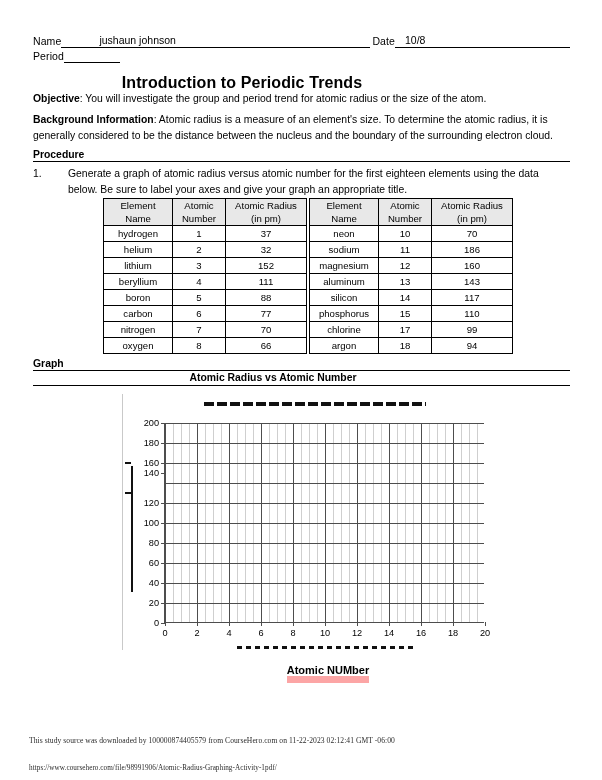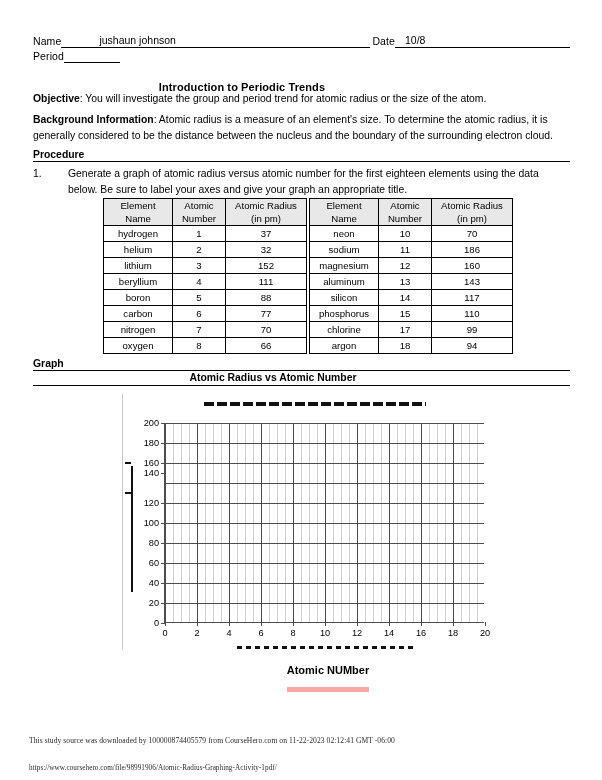--- a/index.html
+++ b/index.html
@@ -56,24 +56,24 @@
     white-space: nowrap;
   }
   .fill.date-fill .hw { left: 10px; }
   .fill.fixed-w { flex: none; width: 56px; }
   .date-label { padding-left: 2px; padding-right: 0px; margin-top: 33px; }
 
   
   .doc-title {
     position: absolute;
     left: 0;
-    top: 81px;
+    top: 74px;
     width: 484px;
     text-align: center;
-    font-size: 11px;
+    font-size: 16px;
     font-weight: bold;
     letter-spacing: 0.1px;
   }
   .para {
     position: absolute;
     left: 33px;
     width: 537px;
     font-size: 10.4px;
     line-height: 15.5px;
     text-align: left;
@@ -306,22 +306,22 @@
   .xlabel-text {
     position: absolute;
     left: 0;
     top: 270px;
     width: 420px;
     text-align: center;
     font-size: 11px;
     font-weight: bold;
   }
   .xlabel-text span {
-    border-bottom: 5px solid #fca5a5;
-    padding-bottom: 11px;
+    border-bottom: 7px solid #fca5a5;
+    padding-bottom: 0px;
   }
 
   
   .footer {
     position: absolute;
     left: 29px;
     font-family: "Liberation Serif", serif;
     color: #2b2b2b;
     font-size: 7.6px;
     letter-spacing: 0.05px;

